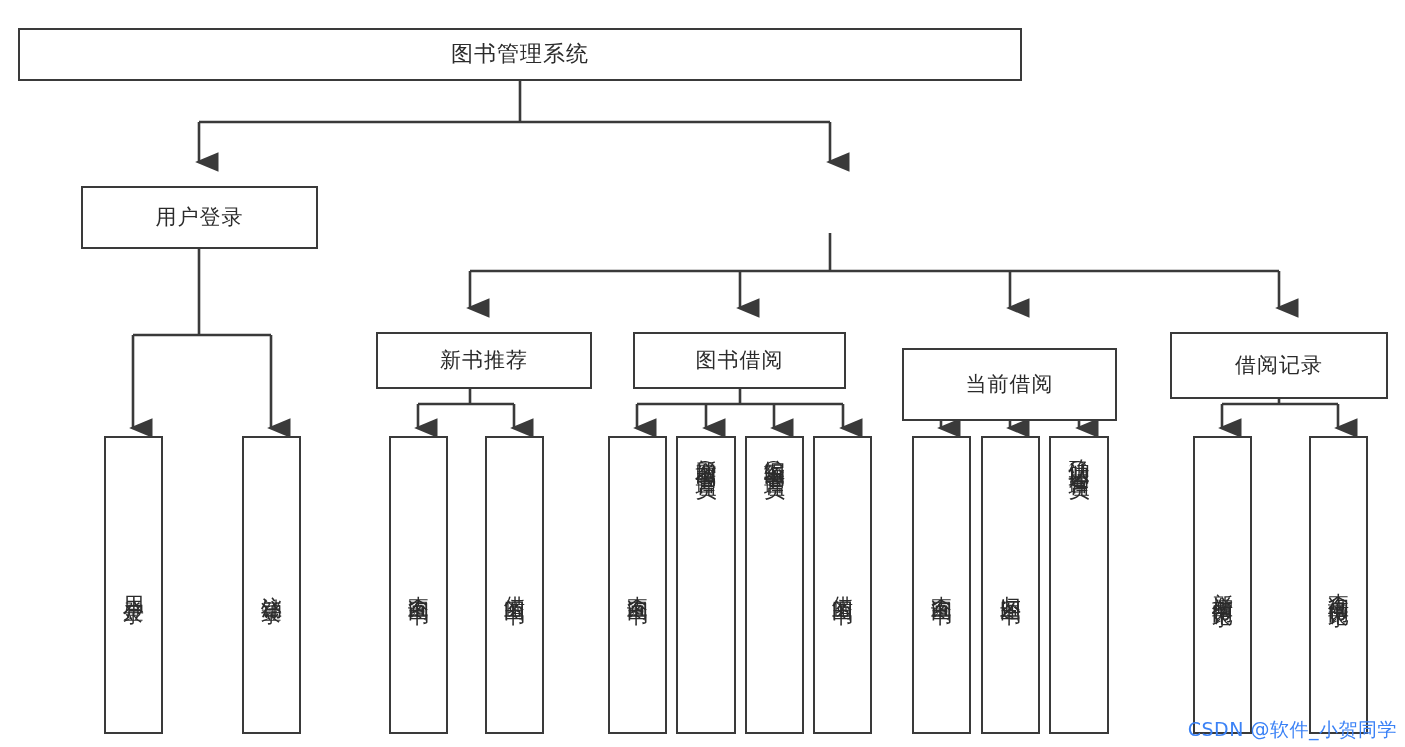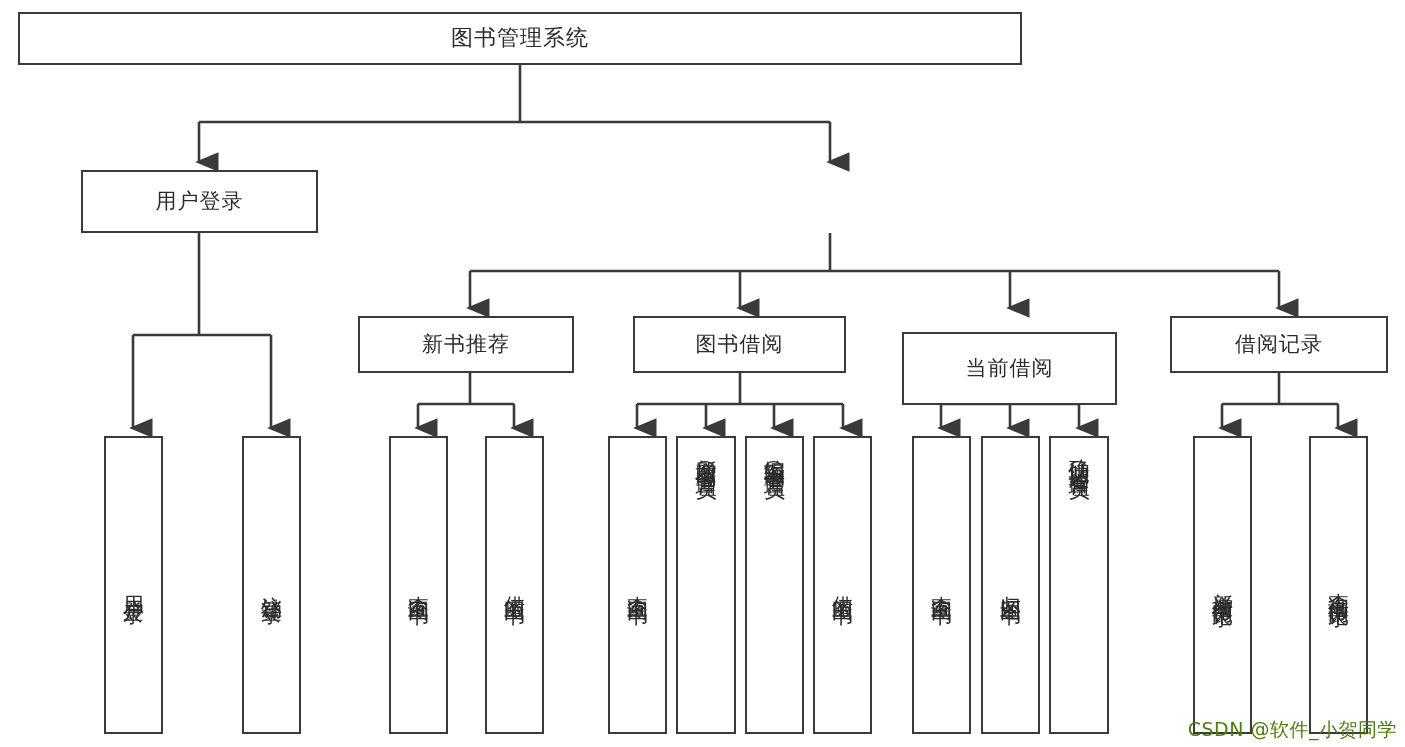--- a/index.html
+++ b/index.html
@@ -34,20 +34,21 @@
     display: flex;
     align-items: center;
     justify-content: center;
     color: #2b2b2b;
   }
   .node.horiz {
     font-size: 21px;
     letter-spacing: 1px;
     line-height: 1.2;
     text-align: center;
+    margin-top: 16px;
   }
   .node.root {
     font-size: 22px;
   }
   .node.leaf {
     font-size: 21px;
     align-items: flex-start;
     justify-content: center;
     padding-top: 0px;
   }
@@ -71,21 +72,21 @@
   }
   .leaf-inner.mid {
     align-items: center;
     padding-top: 0;
   }
   #watermark {
     position: absolute;
     right: 8px;
     bottom: 4px;
     font-size: 19px;
-    color: #4d7c0f;
+    color: #3b82f6;
     letter-spacing: 0.5px;
     white-space: nowrap;
     font-family: "DejaVu Sans", "Liberation Sans", sans-serif;
   }
 </style>
 </head>
 <body>
 
 <div id="canvas">
 
@@ -144,33 +145,33 @@
 
   <div class="node horiz root" style="left:18px; top:12px; width:1004px; height:53px;">
     <span>图书管理系统</span>
   </div>
 
   <div class="node horiz" style="left:81px; top:170px; width:237px; height:63px;">
     <span>用户登录</span>
   </div>
 
 
-  <div class="node horiz" style="left:358px; top:316px; width:216px; height:57px;">
+  <div class="node horiz" style="left:376px; top:316px; width:216px; height:57px;">
     <span>新书推荐</span>
   </div>
 
   <div class="node horiz" style="left:633px; top:316px; width:213px; height:57px;text-align:center;">
     <span>图书借阅</span>
   </div>
 
   <div class="node horiz" style="left:902px; top:332px; width:215px; height:73px;">
     <span>当前借阅</span>
   </div>
 
-  <div class="node horiz" style="left:1170px; top:316px; width:218px; height:57px;">
+  <div class="node horiz" style="left:1170px; top:316px; width:218px; height:67px;">
     <span>借阅记录</span>
   </div>
 
   <div class="node leaf" style="left:104px; top:436px; width:59px; height:298px;">
     <span class="leaf-inner mid">
       <span class="vtext">用户登录</span>
     </span>
   </div>
 
   <div class="node leaf" style="left:242px; top:436px; width:59px; height:298px;">

